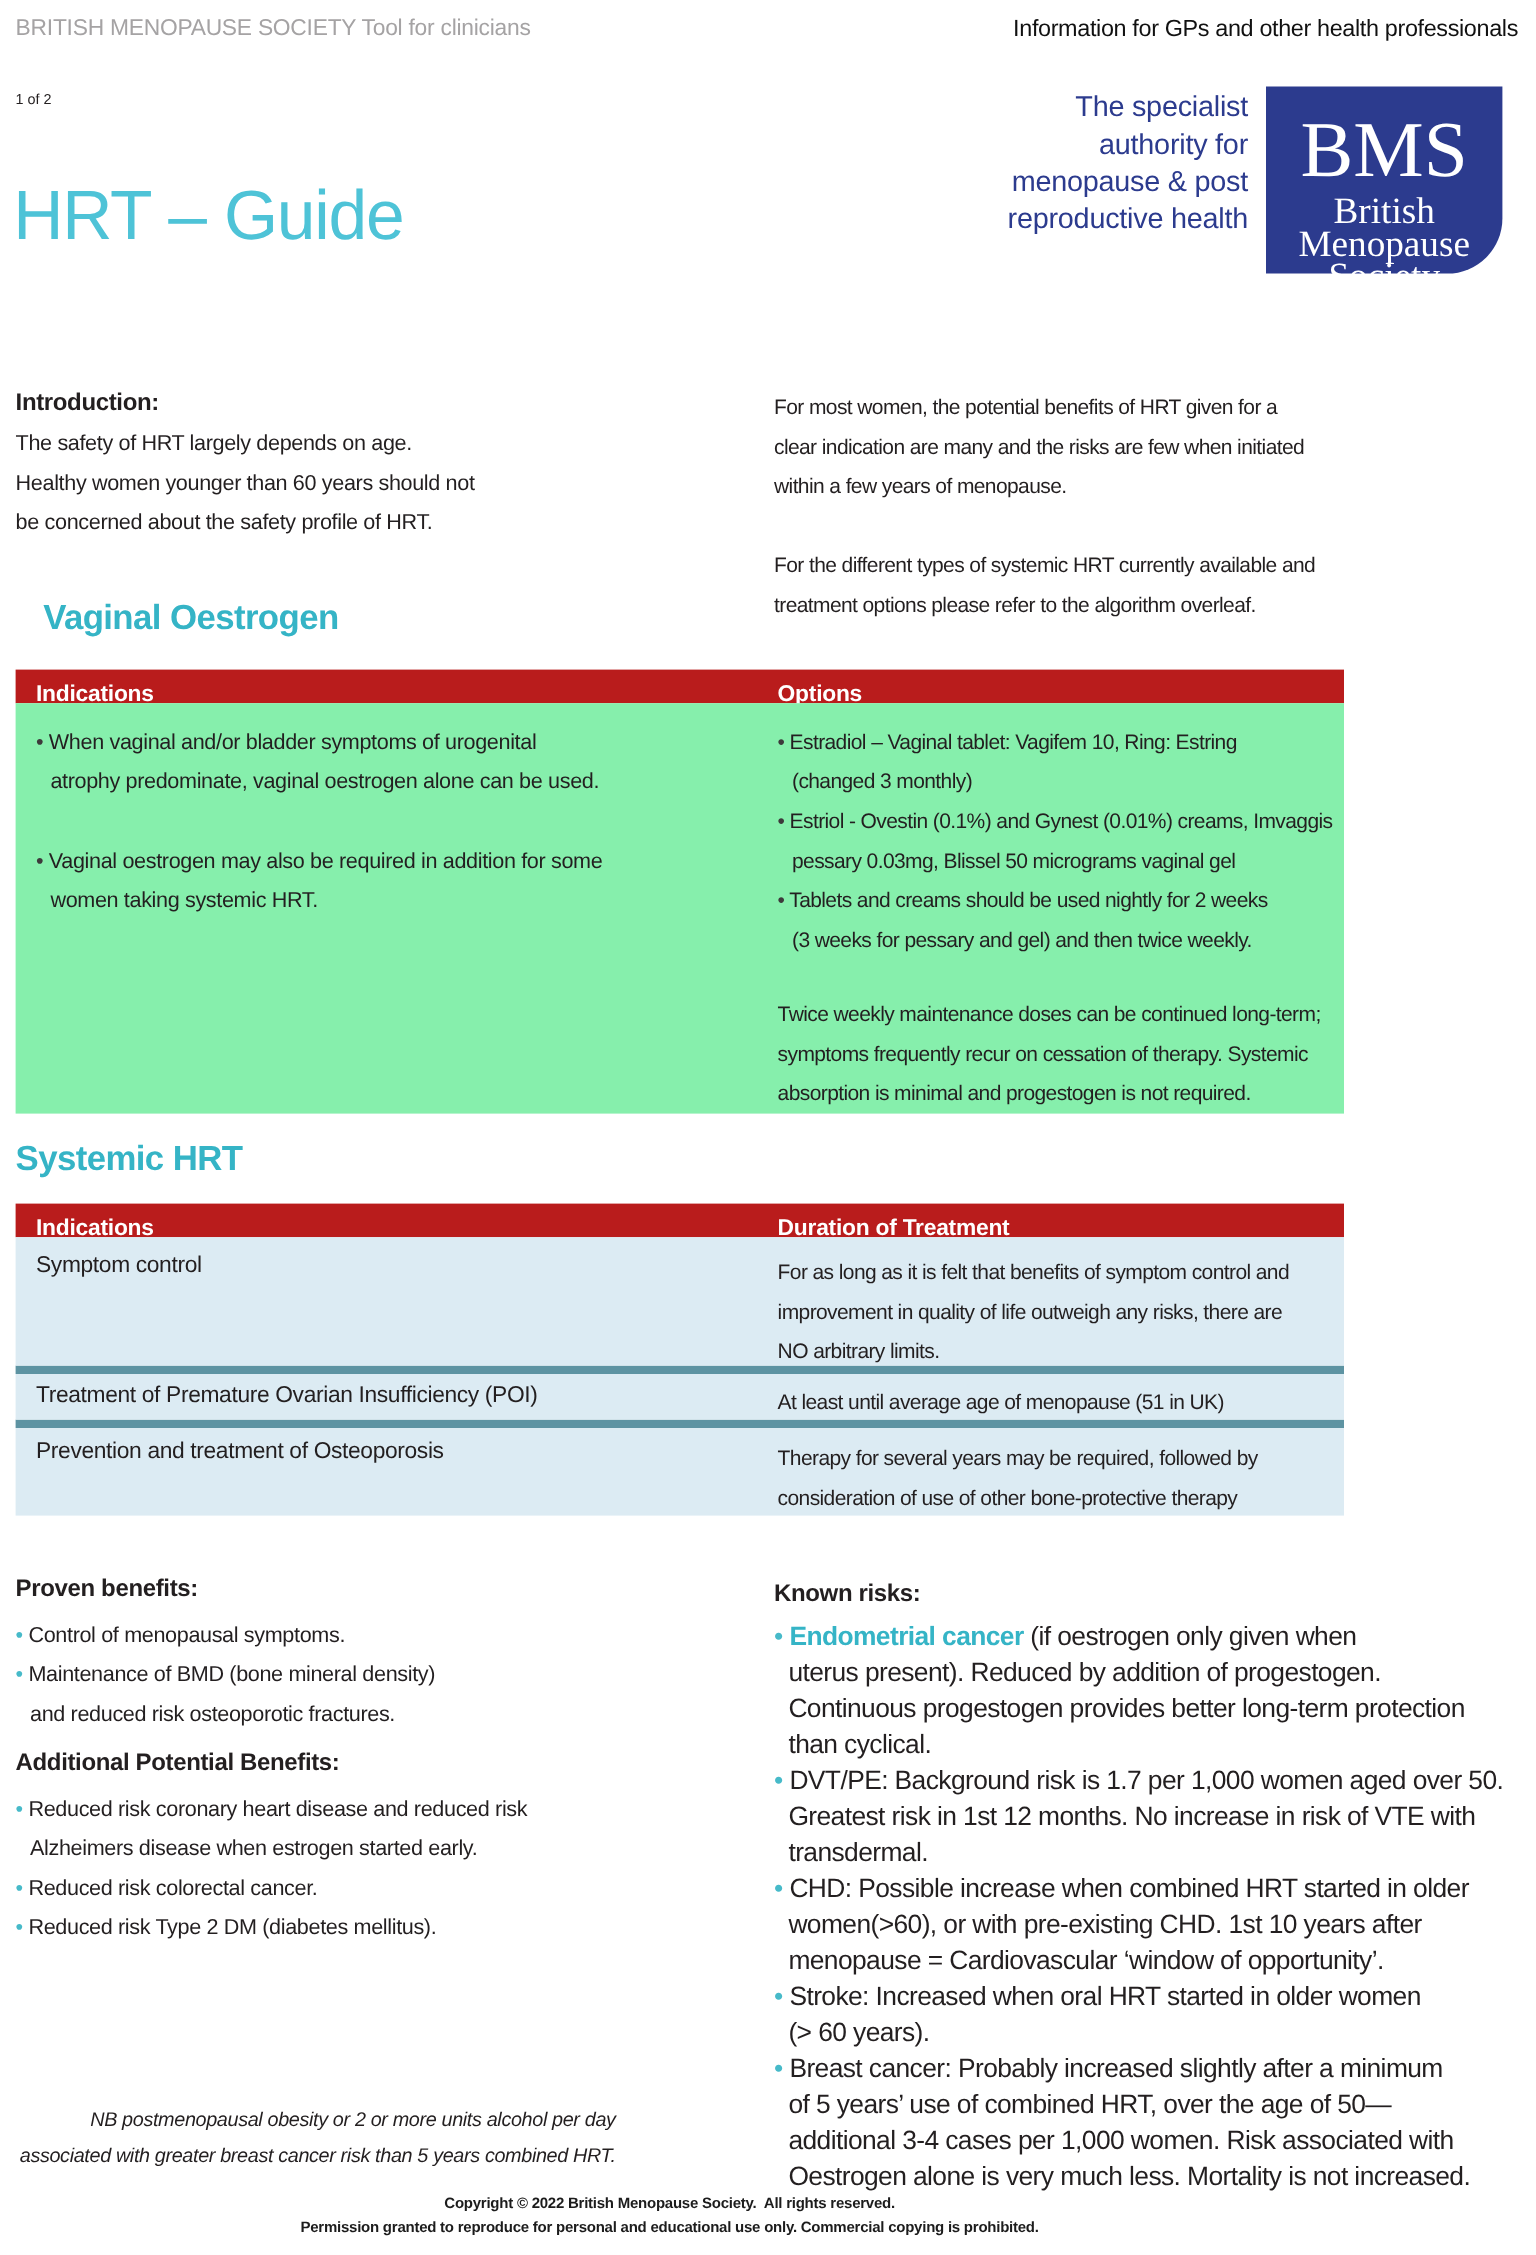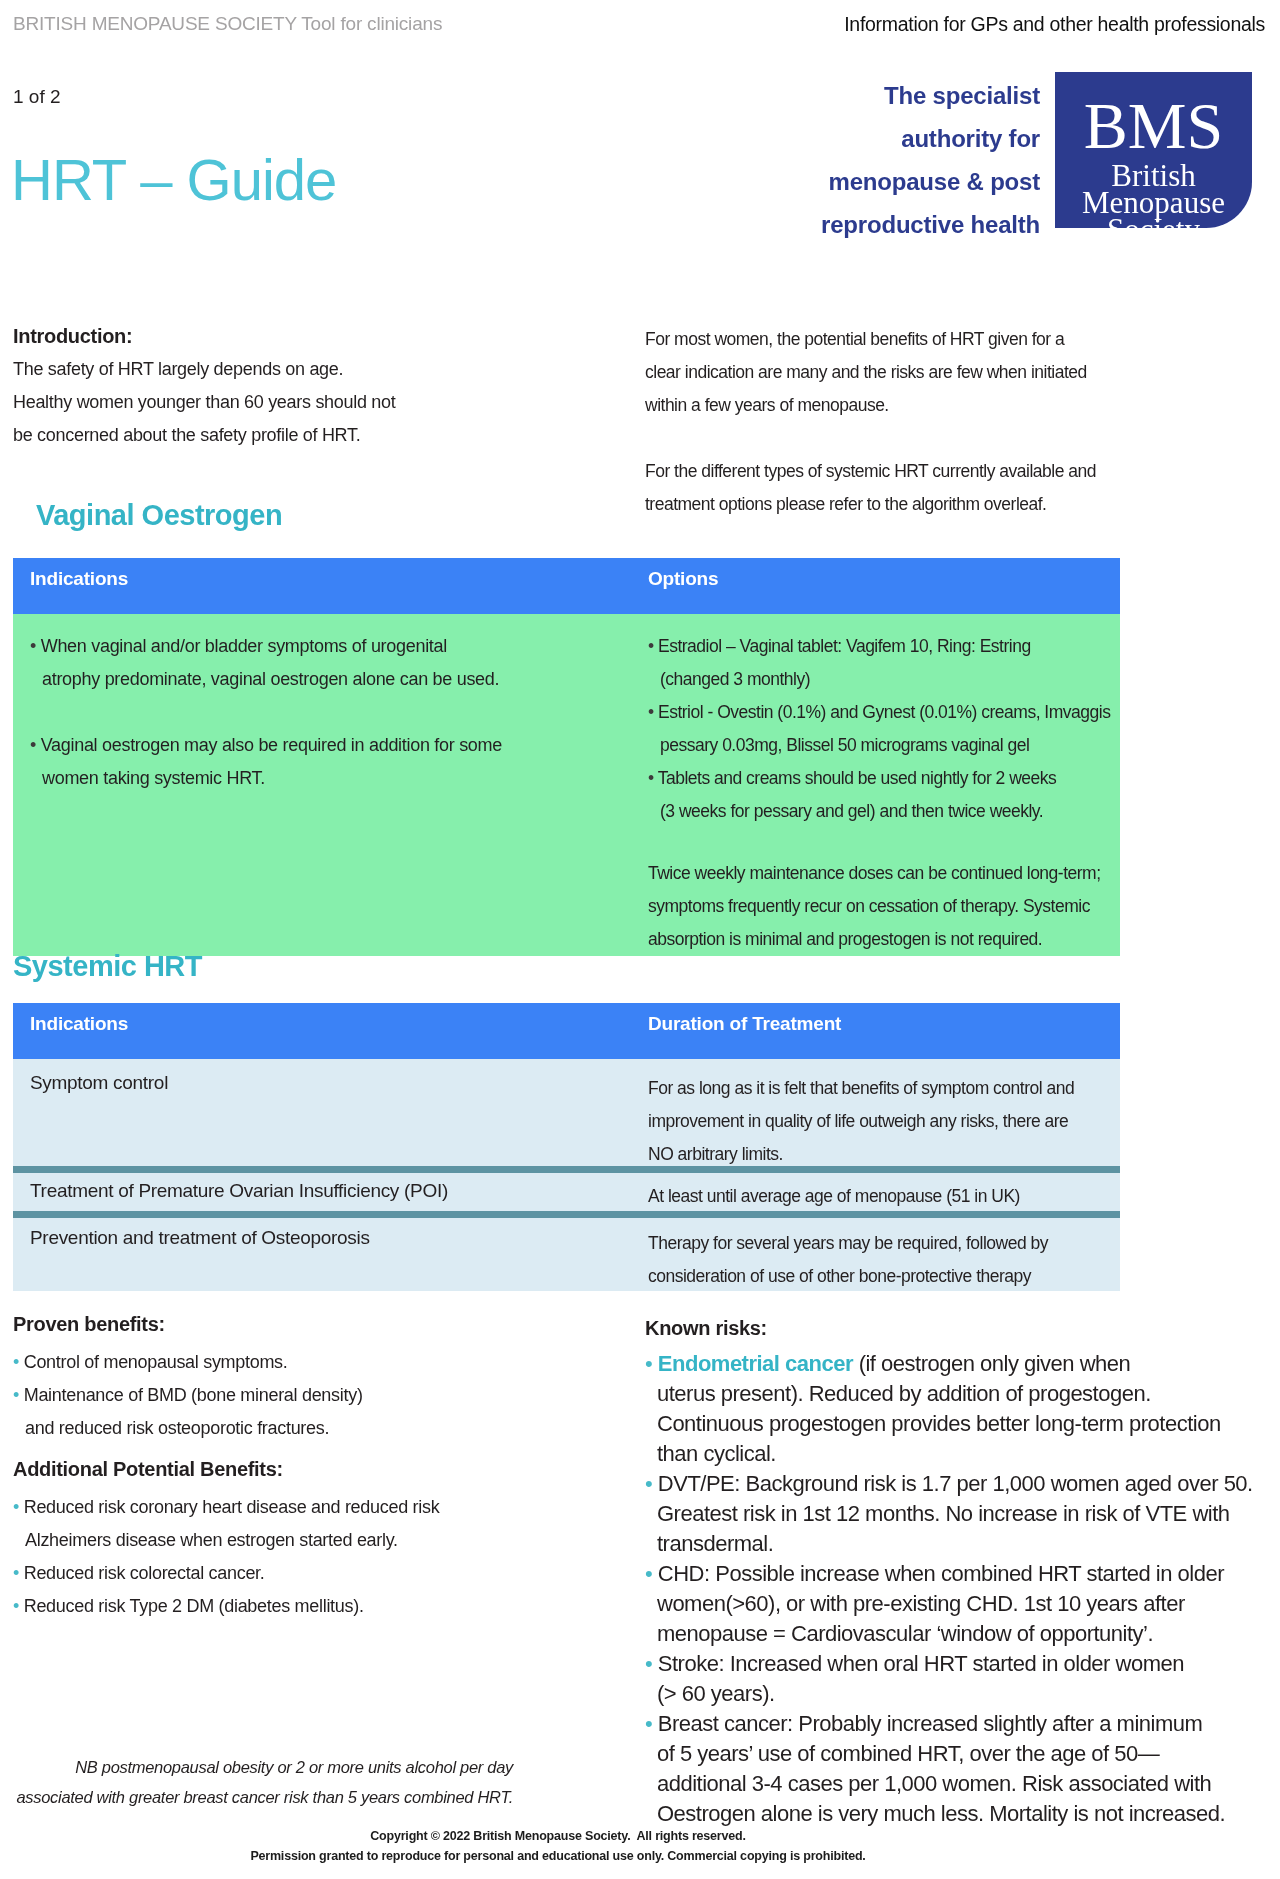--- a/index.html
+++ b/index.html
@@ -4,23 +4,23 @@
 <style>
   html,body{margin:0;padding:0;background:#fff;}
   .page{position:relative;width:1280px;height:1879px;background:#ffffff;overflow:hidden;
         font-family:"Liberation Sans",sans-serif;color:#231f20;}
   .abs{position:absolute;}
   .pre{white-space:pre;}
 
   
   .brand{left:13px;top:13px;font-size:19px;color:#a5a3a4;letter-spacing:-0.2px;}
   .audience{right:15px;top:13px;font-size:19.5px;letter-spacing:-0.3px;color:#111;}
-  .pagenum{left:13px;top:86px;font-size:19px;}
+  .pagenum{left:13px;top:76px;font-size:12px;}
   .title{left:11px;top:146px;font-size:58px;font-weight:400;color:#4ec3d7;letter-spacing:-1px;margin:0;}
-  .tagline{right:240px;top:74px;text-align:right;font-size:24px;font-weight:700;color:#2c3b8e;line-height:43px;letter-spacing:-0.2px;margin-left:48px;}
+  .tagline{right:240px;top:74px;text-align:right;font-size:24px;font-weight:400;color:#2c3b8e;line-height:31px;letter-spacing:-0.2px;margin-left:48px;}
   .logo{left:1055px;top:72px;width:197px;height:156px;background:#2c3b8e;border-radius:0 0 46px 0;
         text-align:center;color:#fff;font-family:"Liberation Serif",serif;}
   .logo-abbr{font-size:66px;line-height:70px;margin-top:19px;}
   .logo-name{font-size:31px;line-height:27px;margin-top:1px;}
 
   
   .h-bold{font-size:20px;font-weight:700;line-height:33px;letter-spacing:-0.3px;}
   .b18{font-size:18px;line-height:33px;letter-spacing:-0.3px;}
   .r17{font-size:17.5px;line-height:33px;letter-spacing:-0.5px;}
   .risk-text{font-size:22px;line-height:30px;letter-spacing:-0.5px;}
@@ -30,21 +30,21 @@
   .para-gap{margin-bottom:33px;}
 
   .section-heading{font-size:29px;font-weight:700;color:#35b4c6;letter-spacing:-0.5px;margin:0;}
   .vag-h{left:13px;top:499px;margin-left:23px;}
   .sys-h{left:13px;top:950px;}
 
   
   .tbl{left:13px;width:1107px;}
   .t1{top:558px;}
   .t2{top:1003px;}
-  .thead{height:56px;background:#3b82f6;position:relative;}
+  .thead{height:28px;background:#b91c1c;position:relative;}
   .th{position:absolute;top:10px;color:#fff;font-weight:700;font-size:19px;letter-spacing:-0.2px;}
   .th1{left:17px;}
   .th2{left:635px;}
   .t1body{height:342px;background:#86efac;position:relative;}
   .cell-left{position:absolute;left:17px;top:16px;width:600px;}
   .cell-right{position:absolute;left:635px;top:16px;width:472px;}
   .mb33{margin-bottom:33px;}
   .note-gap{margin-top:29px;}
 
   .blt{padding-left:12px;text-indent:-12px;}

